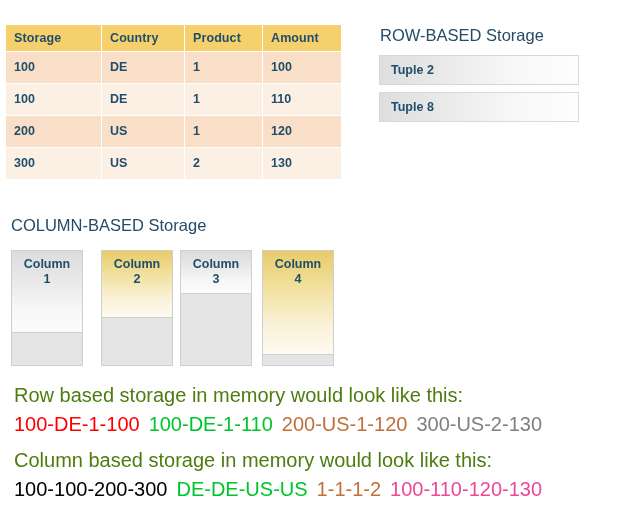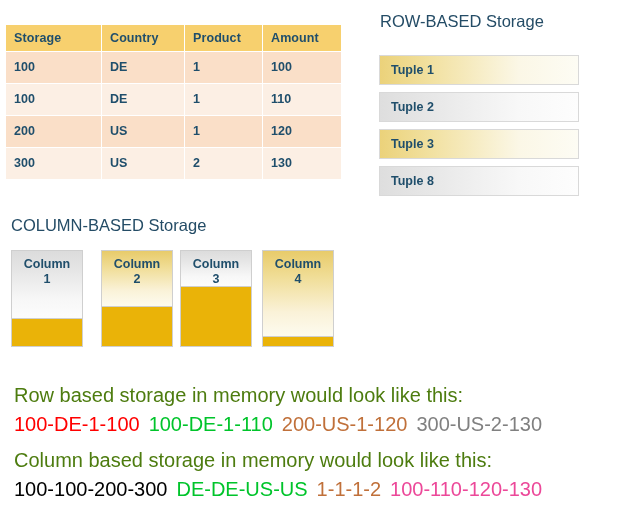--- a/index.html
+++ b/index.html
@@ -51,21 +51,21 @@
   #sales-table col.c3 { width: 78px; }
 
   
   .section-heading {
     position: absolute;
     color: #244c66;
     font-size: 16.5px;
     font-weight: normal;
     white-space: nowrap;
   }
-  #row-storage-heading { left: 380px; top: 12px; }
+  #row-storage-heading { left: 380px; top: 26px; }
   #column-storage-heading { left: 11px; top: 216px; }
 
   
   #tuple-list {
     position: absolute;
     left: 379px;
     top: 55px;
     width: 200px;
   }
   .tuple-bar {
@@ -92,24 +92,24 @@
     position: absolute;
     left: 11px;
     top: 250px;
     height: 110px;
     width: 330px;
   }
   .column-box {
     position: absolute;
     top: 0;
     width: 72px;
-    height: 97px;
+    height: 116px;
     border: 1px solid #cfcfcf;
     box-sizing: border-box;
-    background: #eab308;
+    background: #e5e5e5;
     overflow: hidden;
     padding-left: 8px;
   }
   .column-fill {
     position: absolute;
     left: 0;
     top: 0;
     width: 100%;
     border-bottom: 1px solid #cfcfcf;
     box-sizing: border-box;
@@ -194,28 +194,22 @@
         <td>US</td>
         <td>2</td>
         <td>130</td>
       </tr>
     </tbody>
 </table>
 
 <div class="section-heading" id="row-storage-heading">ROW-BASED Storage</div>
 
 <div id="tuple-list">
-    <div class="tuple-bar gold">
-      <span>Tuple 1</span>
-    </div>
     <div class="tuple-bar gray">
       <span>Tuple 2</span>
-    </div>
-    <div class="tuple-bar gold">
-      <span>Tuple 3</span>
     </div>
     <div class="tuple-bar gray">
       <span>Tuple 8</span>
     </div>
   </div>
 
 <div class="section-heading" id="column-storage-heading">COLUMN-BASED Storage</div>
 
 <div id="column-list">
     <div class="column-box" style="left: 0px;">

